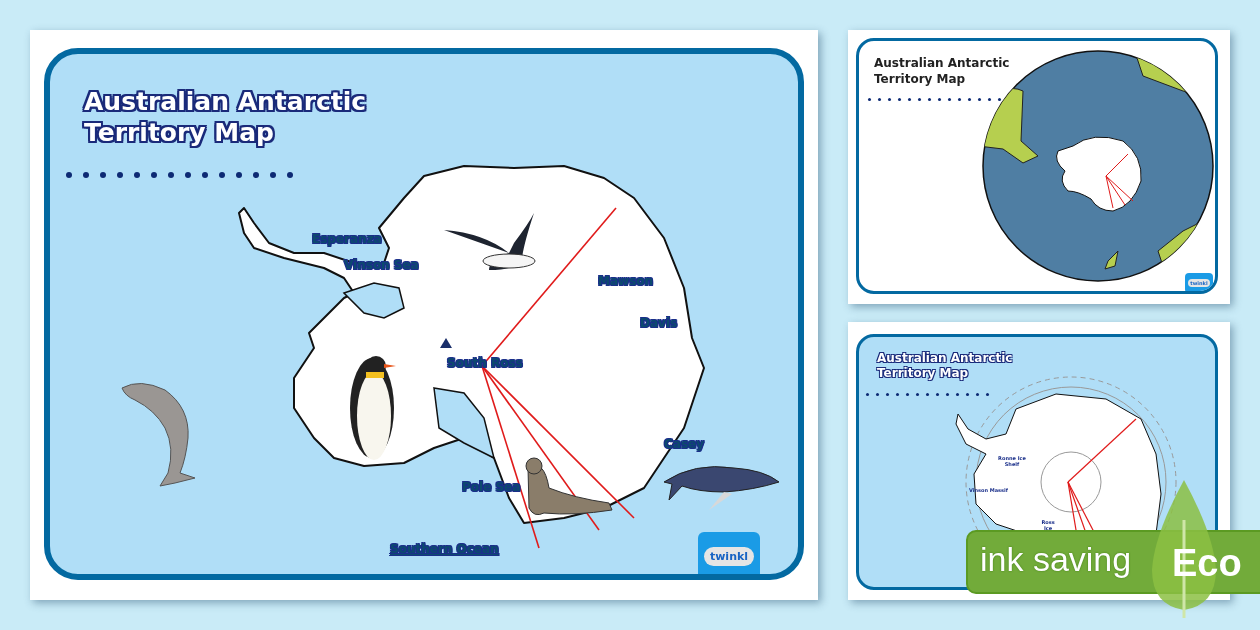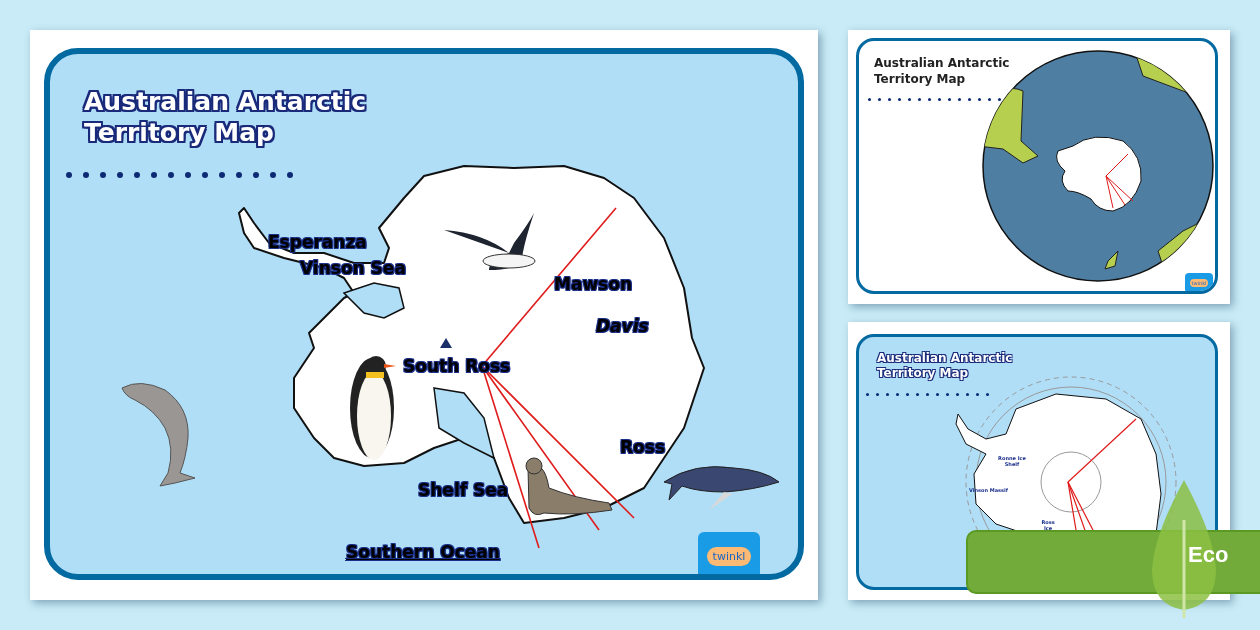--- a/index.html
+++ b/index.html
@@ -1,32 +1,32 @@
 <!DOCTYPE html>
 <html><head>
 <meta charset="utf-8">
 <style>
   html,body{margin:0;padding:0;}
   body{width:1260px;height:630px;background:#c9ebf7;position:relative;overflow:hidden;font-family:"DejaVu Sans",sans-serif;}
   .card{position:absolute;background:#fff;box-shadow:3px 3px 8px rgba(40,80,110,.45);}
   .panel{position:absolute;border:8px solid #0369a1;border-radius:28px;background:#b0def7;overflow:hidden;box-sizing:border-box;}
   .title-out{position:absolute;font-weight:bold;color:#fff;font-family:"DejaVu Sans",sans-serif;
     text-shadow:-2px -2px 0 #1a2a7a,2px -2px 0 #1a2a7a,-2px 2px 0 #1a2a7a,2px 2px 0 #1a2a7a,0 2px 0 #1a2a7a,0 -2px 0 #1a2a7a,2px 0 0 #1a2a7a,-2px 0 0 #1a2a7a;line-height:1.25;}
-  .lbl{position:absolute;font-weight:bold;color:#000000;font-size:17px;white-space:nowrap;
-    text-shadow:-1px -1px 0 #1a2f8a,1px -1px 0 #1a2f8a,-1px 1px 0 #1a2f8a,1px 1px 0 #1a2f8a,0 1px 0 #1a2f8a,1px 0 0 #1a2f8a;}
+  .lbl{position:absolute;font-weight:bold;color:#0c4a6e;font-size:12px;white-space:nowrap;
+    text-shadow:-1px -1px 0 #1a2f8a,1px -1px 0 #1a2f8a,-1px 1px 0 #1a2f8a,1px 1px 0 #1a2f8a,0 1px 0 #1a2f8a,1px 0 0 #1a2f8a;margin-left:44px;}
   .dots{position:absolute;display:flex;gap:11px;}
   .dots span{width:6px;height:6px;border-radius:50%;background:#0d2a74;display:block;}
   .dots.small{gap:7px;}
   .dots.small span{width:3px;height:3px;}
   .twinkl{position:absolute;background:#1a9be6;border-radius:6px 6px 0 0;display:flex;align-items:center;justify-content:center;}
-  .twinkl .cloud{background:#fdba74;border-radius:14px;color:#1864c4;font-weight:normal;font-size:11px;padding:3px 6px;}
+  .twinkl .cloud{background:#e5e5e5;border-radius:14px;color:#1864c4;font-weight:bold;font-size:11px;padding:3px 6px;}
   svg{position:absolute;overflow:visible;}
   .eco{position:absolute;left:966px;top:530px;width:300px;height:64px;background:#72ab3a;border-radius:10px 0 0 10px;border:2px solid #5b9a22;box-sizing:border-box;}
   .eco-text{position:absolute;left:12px;top:8px;color:#fff;font-size:34px;font-family:"Liberation Sans",sans-serif;text-shadow:0 0 2px #3d7a10;}
-  .eco-word{position:absolute;left:220px;top:10px;color:#fff;font-weight:bold;font-size:22px;font-family:"Liberation Sans",sans-serif;}
+  .eco-word{position:absolute;left:204px;top:10px;color:#fff;font-weight:bold;font-size:38px;font-family:"Liberation Sans",sans-serif;}
 </style>
 </head>
 <body>
 
 <div class="card" style="left:30px;top:30px;width:788px;height:570px;">
   <div class="panel" style="left:14px;top:18px;width:760px;height:532px;border-width:6px;border-radius:34px;">
     <div class="title-out" style="left:34px;top:32px;font-size:25px;">
       <div>Australian Antarctic</div>
       <div>Territory Map</div>
     </div>
@@ -84,24 +84,24 @@
     </svg>
 
     <svg width="130" height="50" style="left:604px;top:408px;">
       <path d="M10 20 Q40 0 80 6 Q110 8 125 20 Q100 28 70 30 Q45 30 28 24 L15 38 L18 22 Z" fill="#3a4770" stroke="#222" stroke-width="1"></path>
       <path d="M70 30 L55 48 L78 32 Z" fill="#d8d8d8"></path>
     </svg>
 
     <div class="lbl" style="left:218px;top:178px;">Esperanza</div>
     <div class="lbl" style="left:250px;top:204px;">Vinson Sea</div>
     <div class="lbl" style="left:504px;top:220px;">Mawson</div>
-    <div class="lbl" style="left:546px;top:262px;font-style:italic;">Davis</div>
+    <div class="lbl" style="left:546px;top:262px;">Davis</div>
     <div class="lbl" style="left:353px;top:302px;">South Ross</div>
-    <div class="lbl" style="left:570px;top:383px;">Ross</div>
-    <div class="lbl" style="left:368px;top:426px;">Shelf Sea</div>
+    <div class="lbl" style="left:570px;top:383px;">Casey</div>
+    <div class="lbl" style="left:368px;top:426px;">Pole Sea</div>
     <div class="lbl" style="left:296px;top:488px;text-decoration:underline;">Southern Ocean</div>
 
     <div class="twinkl" style="left:648px;top:478px;width:62px;height:48px;">
       <span class="cloud">twinkl</span>
     </div>
   </div>
 </div>
 
 <div class="card" style="left:848px;top:30px;width:382px;height:274px;">
   <div class="panel" style="left:8px;top:8px;width:362px;height:256px;background:#fff;border-width:3px;border-radius:18px;">
@@ -189,14 +189,15 @@
     <div style="position:absolute;left:110px;top:150px;font-size:5px;font-weight:bold;color:#1a2f8a;">Vinson Massif</div>
     <div style="position:absolute;left:180px;top:182px;width:18px;font-size:5px;font-weight:bold;color:#1a2f8a;line-height:1.2;text-align:center;">Ross Ice Shelf</div>
   </div>
 </div>
 
 <div class="eco">
   <svg width="80" height="140" style="left:176px;top:-52px;">
     <path d="M40 0 Q70 55 72 90 Q72 125 40 130 Q8 125 8 90 Q10 55 40 0 Z" fill="#8cc043" opacity=".85"></path>
     <line x1="40" y1="40" x2="40" y2="138" stroke="#cfe6a8" stroke-width="3"></line>
   </svg>
+  <div class="eco-text">ink saving</div>
   <div class="eco-word">Eco</div>
 </div>
 
 </body></html>

